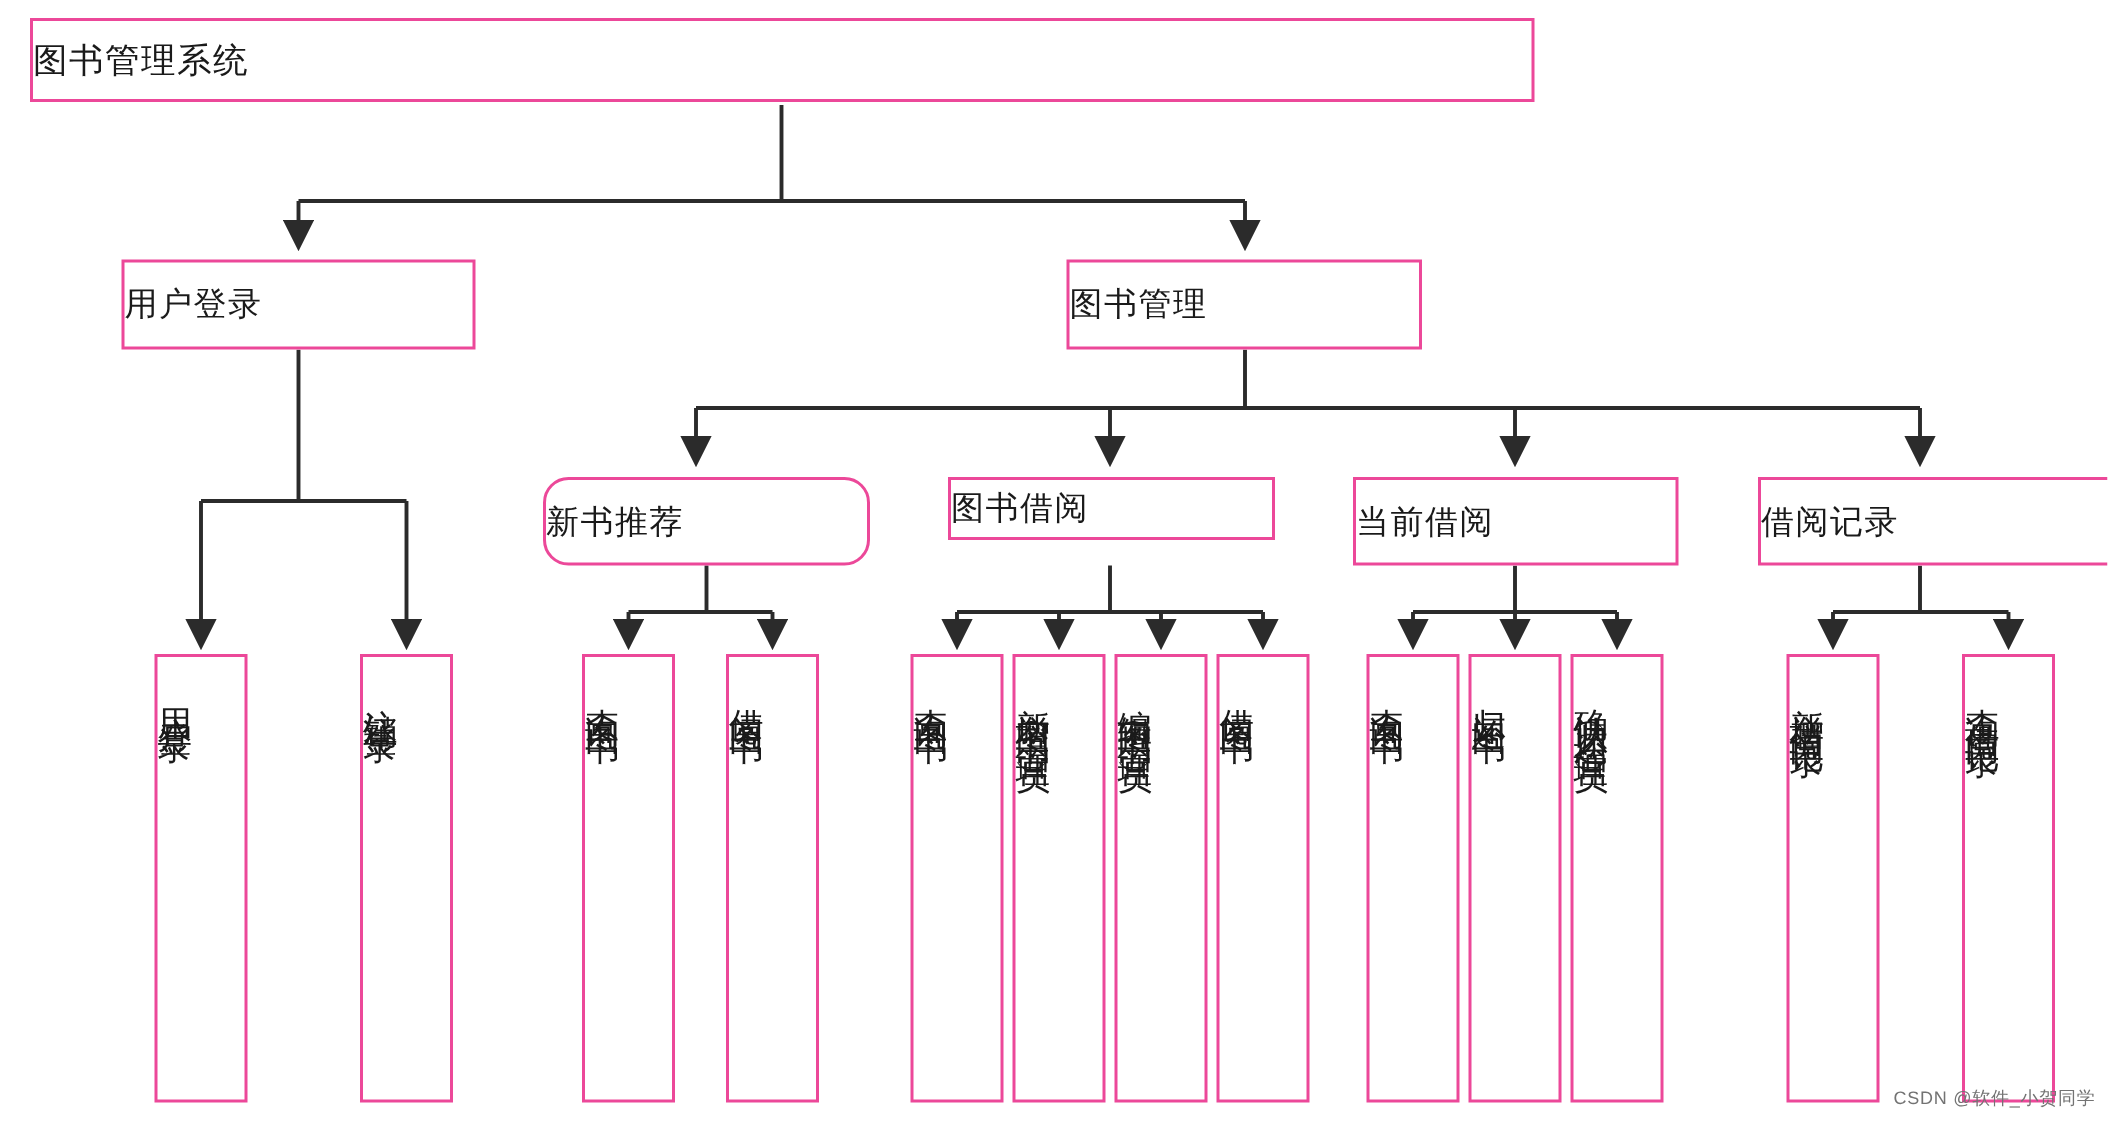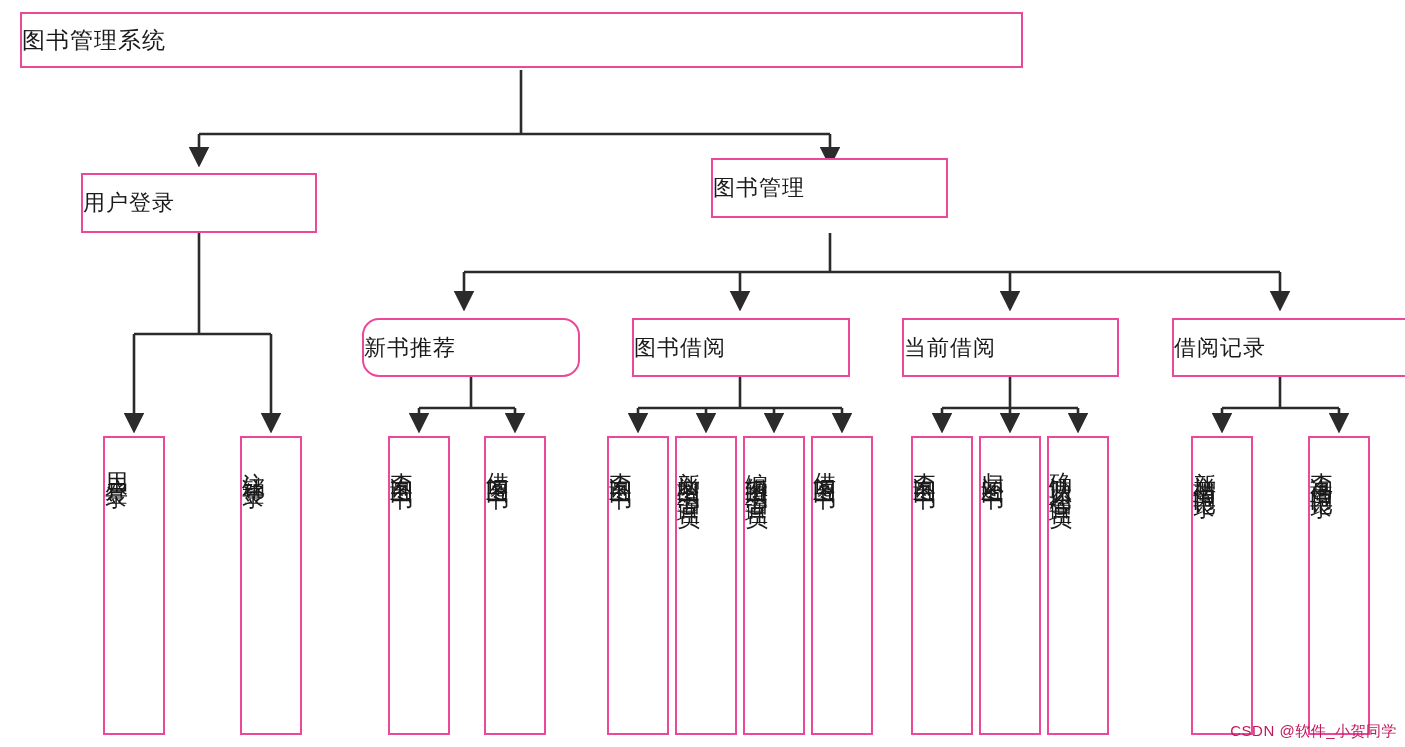--- a/index.html
+++ b/index.html
@@ -56,22 +56,22 @@
     letter-spacing: 5px;
     line-height: 1.0;
   }
   .node.root .label {
     font-size: 23px;
   }
   #watermark {
     position: absolute;
     right: 8px;
     bottom: 6px;
-    font-size: 15px;
-    color: #be185d;
+    font-size: 12px;
+    color: #737373;
     letter-spacing: 0.5px;
     white-space: nowrap;
   }
 </style>
 </head>
 <body>
 
 <div id="canvas">
 
   <svg class="connectors" viewBox="0 0 1405 747">
@@ -124,28 +124,28 @@
     </g>
   </svg>
 
   <div class="node horiz root" style="left:20px; top:12px; width:1003px; height:56px;">
     <span class="label">图书管理系统</span>
   </div>
 
   <div class="node horiz" style="left:81px; top:173px; width:236px; height:60px;">
     <span class="label">用户登录</span>
   </div>
-  <div class="node horiz" style="left:711px; top:158px; width:237px; height:60px;">
+  <div class="node horiz" style="left:711px; top:173px; width:237px; height:60px;">
     <span class="label">图书管理</span>
   </div>
 
   <div class="node horiz" style="left:362px; top:318px; width:218px; height:59px;border-radius:17px;">
     <span class="label">新书推荐</span>
   </div>
-  <div class="node horiz" style="left:632px; top:318px; width:218px; height:59px;">
+  <div class="node horiz" style="left:632px; top:318px; width:218px; height:42px;">
     <span class="label">图书借阅</span>
   </div>
   <div class="node horiz" style="left:902px; top:318px; width:217px; height:59px;">
     <span class="label">当前借阅</span>
   </div>
   <div class="node horiz" style="left:1172px; top:318px; width:259px; height:59px;">
     <span class="label">借阅记录</span>
   </div>
 
   <div class="node vert" style="left:103px; top:436px; width:62px; height:299px;">

